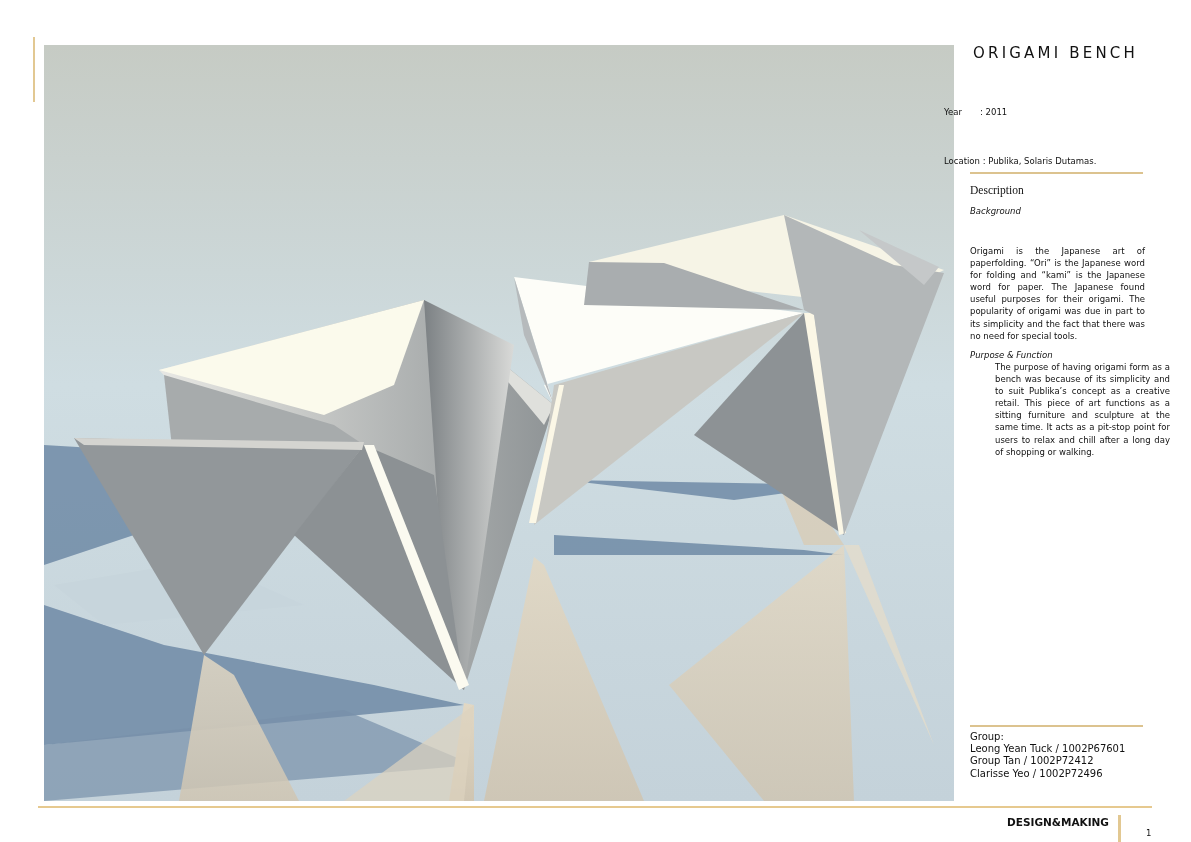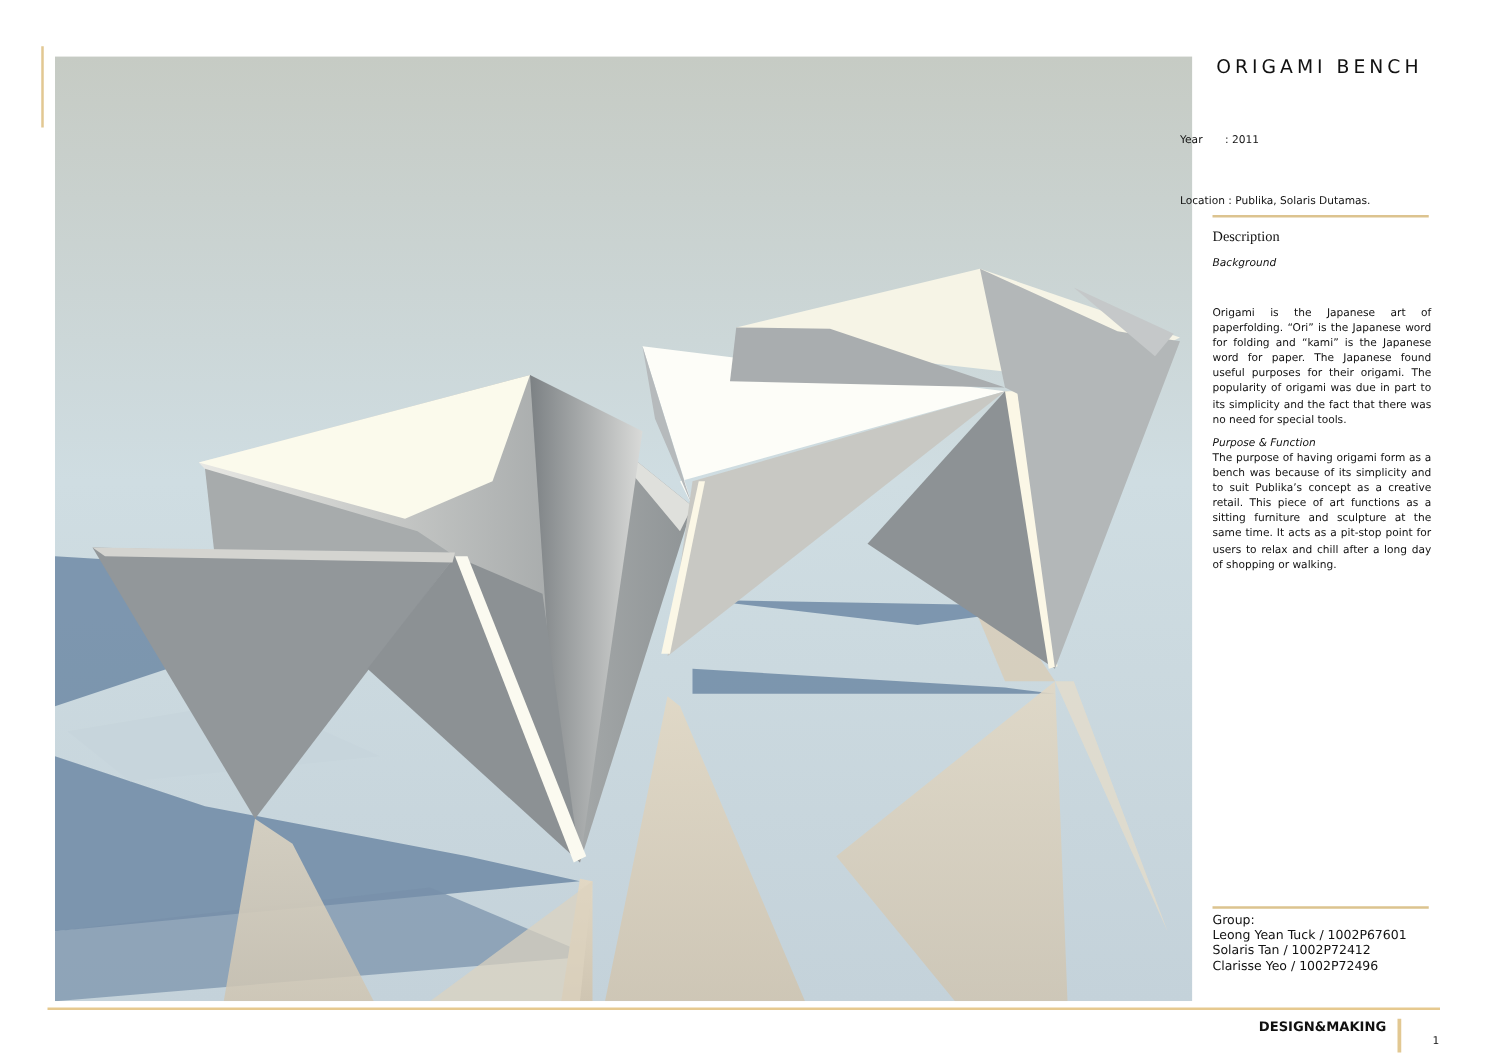--- a/index.html
+++ b/index.html
@@ -98,28 +98,28 @@
   <span>: Publika, Solaris Dutamas.</span>
 </div>
 
 <div class="rule" style="left:970px; top:172px; width:173px;"></div>
 
 <div class="h-desc">Description</div>
 <div class="sub" style="top:206px;">Background</div>
 <div class="para" style="top:245px;">Origami is the Japanese art of paperfolding. “Ori” is the Japanese word for folding and “kami” is the Japanese word for paper. The Japanese found useful purposes for their origami. The popularity of origami was due in part to its simplicity and the fact that there was no need for special tools.</div>
 
 <div class="sub" style="top:350px;">Purpose &amp; Function</div>
-<div class="para" style="top:361px;">The purpose of having origami form as a bench was because of its simplicity and to suit Publika’s concept as a creative retail. This piece of art functions as a sitting furniture and sculpture at the same time. It acts as a pit-stop point for users to relax and chill after a long day of shopping or walking.</div>
+<div class="para" style="top:361px;margin-left:25px;">The purpose of having origami form as a bench was because of its simplicity and to suit Publika’s concept as a creative retail. This piece of art functions as a sitting furniture and sculpture at the same time. It acts as a pit-stop point for users to relax and chill after a long day of shopping or walking.</div>
 
 <div class="rule" style="left:970px; top:725px; width:173px;"></div>
 
 <div class="group">
   <div>Group:</div>
   <div>Leong Yean Tuck / 1002P67601</div>
-  <div>Solaris Tan / 1002P72412</div>
+  <div>Group Tan / 1002P72412</div>
   <div>Clarisse Yeo / 1002P72496</div>
 </div>
 
 <div class="bottom-rule"></div>
 
 <div class="footer-course">
   <div>DESIGN&amp;MAKING</div>
   <div class="code">ARC 3122</div>
 </div>
 <div class="footer-divider"></div>

